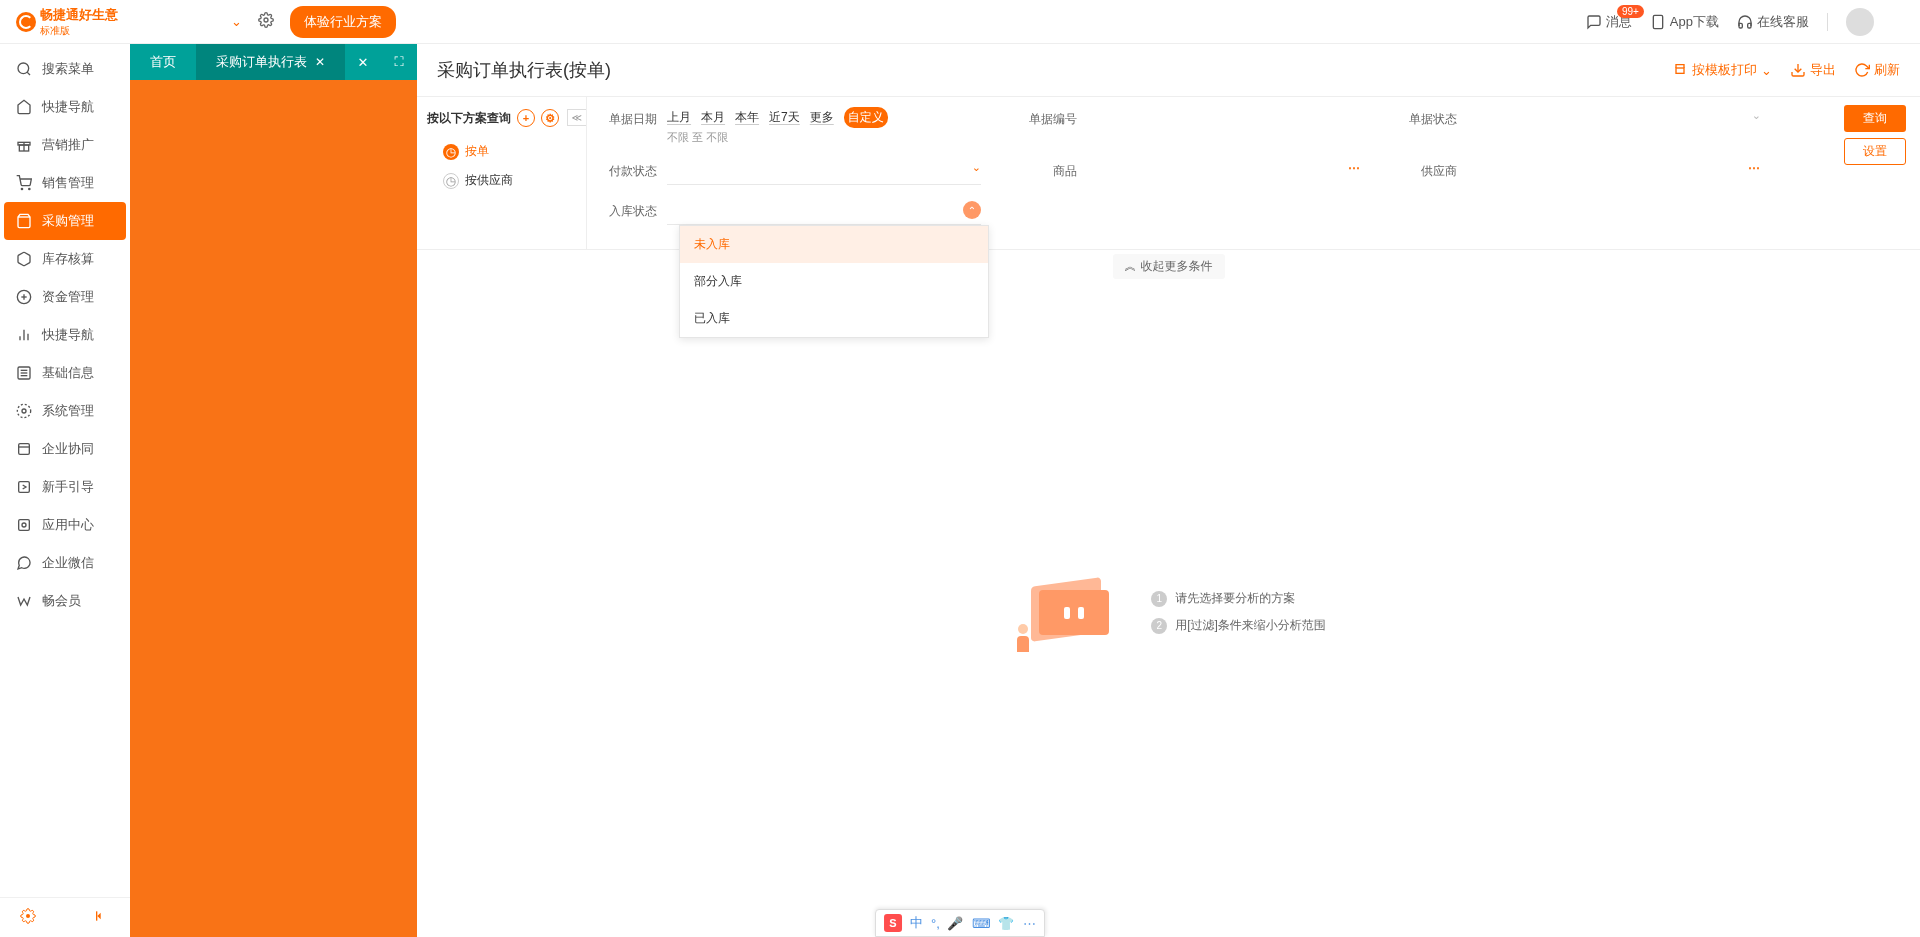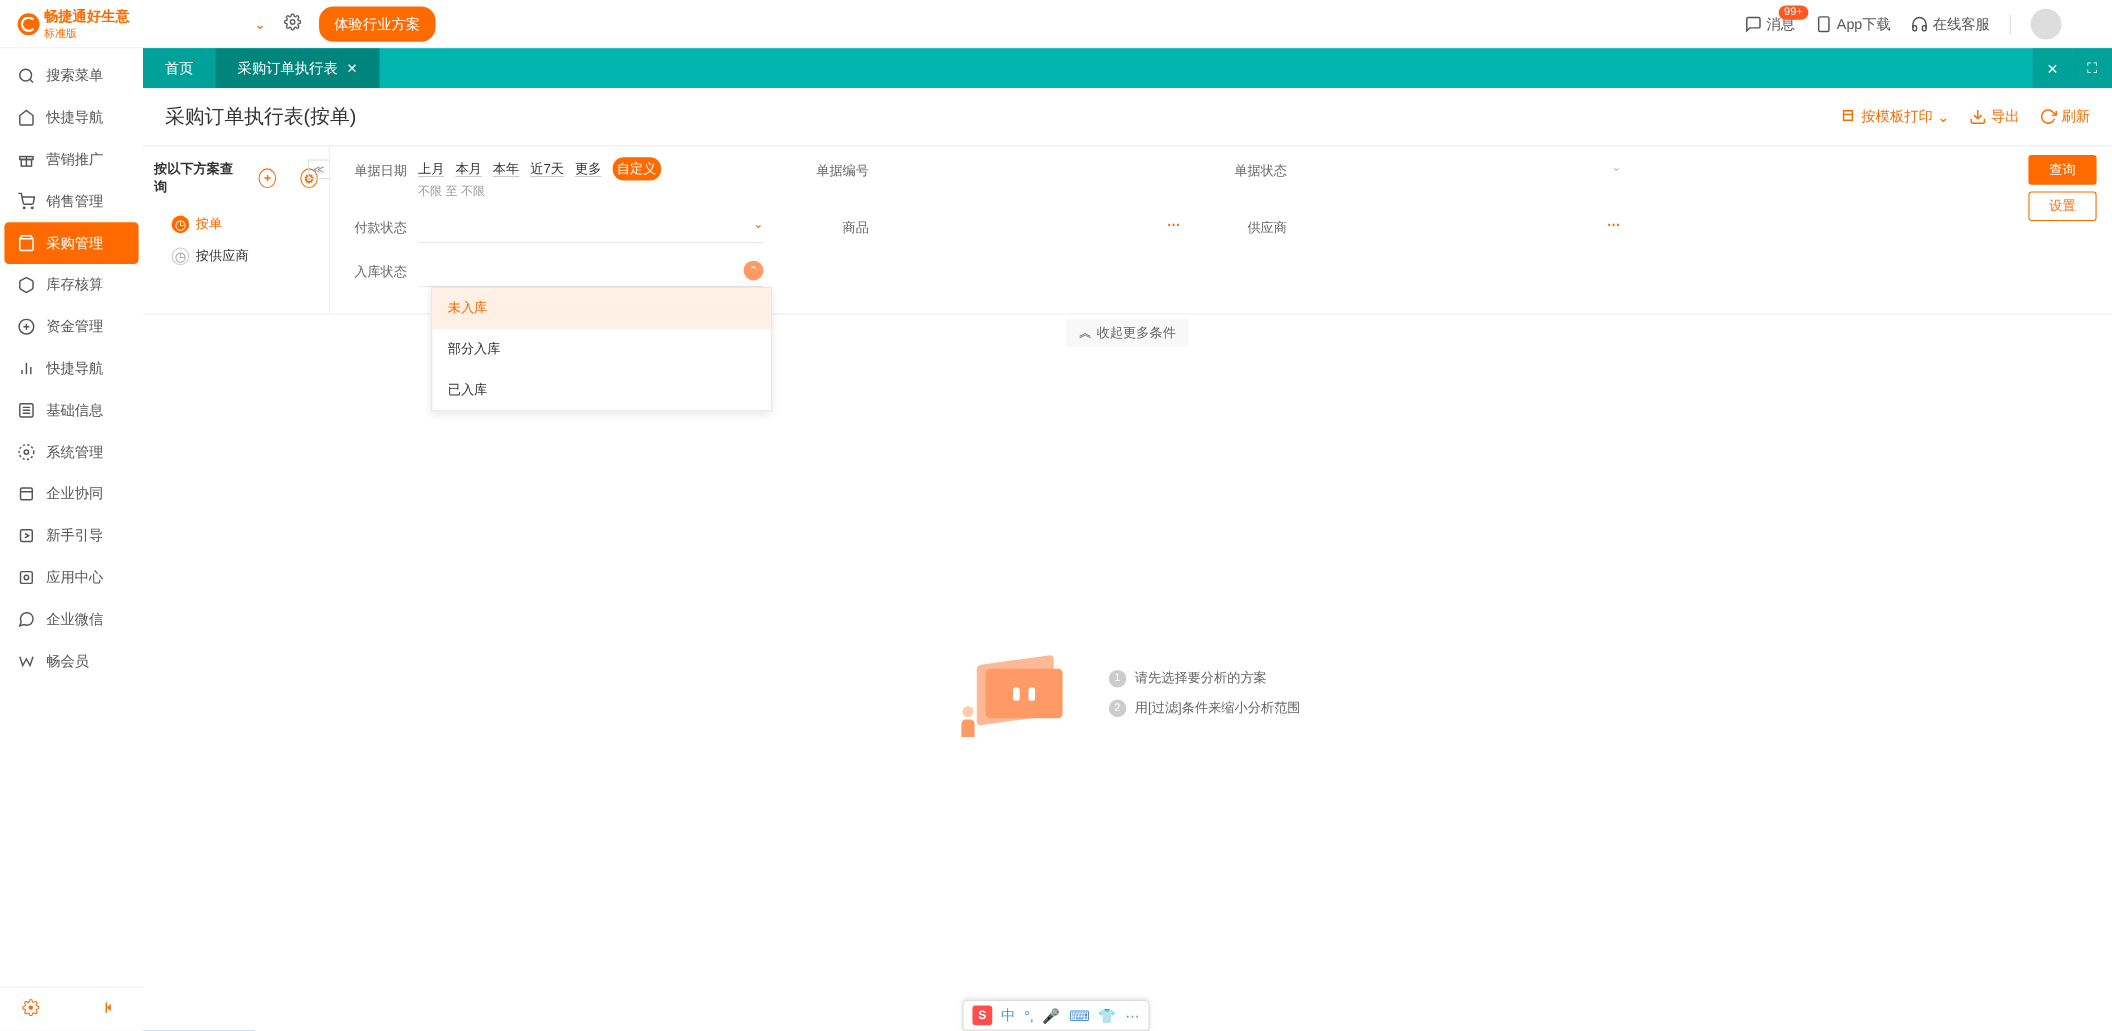--- a/index.html
+++ b/index.html
@@ -27,42 +27,42 @@
     .layout { display: flex; height: calc(100vh - 44px); }
     .sidebar { width: 130px; background: #fff; display: flex; flex-direction: column; }
     .sidebar-menu { flex: 1; overflow-y: auto; padding-top: 6px; }
     .sidebar-item { display: flex; align-items: center; gap: 10px; padding: 10px 16px; color: #555; cursor: pointer; font-size: 13px; }
     .sidebar-item.active { background: #ff6a00; color: #fff; border-radius: 4px; margin: 0 4px; padding: 10px 12px; }
     .sidebar-icon { width: 16px; height: 16px; display: inline-flex; align-items: center; justify-content: center; }
     .sidebar-footer { display: flex; justify-content: space-between; padding: 10px 20px; border-top: 1px solid #f0f0f0; }
     .sidebar-footer-icon { color: #ff6a00; cursor: pointer; }
 
     
-    .main { flex: 1; display: flex; flex-direction: column; background: #0ea5e9; }
+    .main { flex: 1; display: flex; flex-direction: row; background: #f97316; }
     
     
     .tab-bar { height: 36px; background: #00b5ad; display: flex; align-items: center; color: #fff; }
     .tab { padding: 0 20px; height: 100%; display: flex; align-items: center; gap: 8px; cursor: pointer; font-size: 13px; }
     .tab.home { background: #00a199; }
     .tab.active { background: #00857d; }
     .tab-close { font-size: 12px; cursor: pointer; }
     .tab-controls { margin-left: auto; display: flex; }
     .tab-ctrl-btn { width: 36px; height: 36px; display: flex; align-items: center; justify-content: center; cursor: pointer; background: #00a199;}
 
     
     .content { flex: 1; display: flex; flex-direction: column; background: #fff; overflow: hidden; }
     .page-header { display: flex; align-items: center; padding: 14px 20px; border-bottom: 1px solid #eee; }
     .page-title { font-size: 18px; color: #333; }
     .page-actions { margin-left: auto; display: flex; align-items: center; gap: 18px; }
     .action-link { color: #ff6a00; cursor: pointer; display: flex; align-items: center; gap: 4px; font-size: 13px; }
 
     
     .filter-area { display: flex; border-bottom: 1px solid #eee; }
     .filter-left { width: 170px; padding: 12px 10px; border-right: 1px solid #eee; position: relative; }
-    .filter-left-header { display: flex; align-items: center; gap: 22px; font-size: 12px; color: #333; margin-bottom: 10px; font-weight: 600; }
+    .filter-left-header { display: flex; align-items: center; gap: 6px; font-size: 12px; color: #333; margin-bottom: 10px; font-weight: 600; }
     .circle-btn { width: 18px; height: 18px; border: 1px solid #ff6a00; border-radius: 50%; display: inline-flex; align-items: center; justify-content: center; color: #ff6a00; font-size: 11px; cursor: pointer; }
     .collapse-left { position: absolute; right: 0; top: 12px; color: #999; cursor: pointer; border: 1px solid #ddd; border-right: none; padding: 2px 4px; font-size: 10px; }
     .filter-group-item { display: flex; align-items: center; gap: 6px; padding: 6px 16px; font-size: 12px; cursor: pointer; }
     .filter-group-item.active { color: #ff6a00; }
     .filter-group-icon { width: 16px; height: 16px; border-radius: 50%; display: inline-flex; align-items: center; justify-content: center; }
     .filter-group-item.active .filter-group-icon { background: #ff6a00; color: #fff; }
     .filter-group-item:not(.active) .filter-group-icon { border: 1px solid #ccc; color: #999; }
 
     .filter-right { flex: 1; padding: 10px 14px; position: relative; }
     .filter-row { display: flex; gap: 40px; margin-bottom: 14px; }

